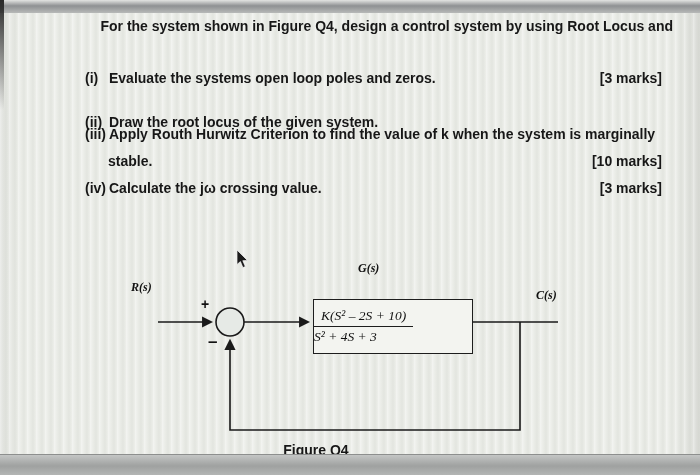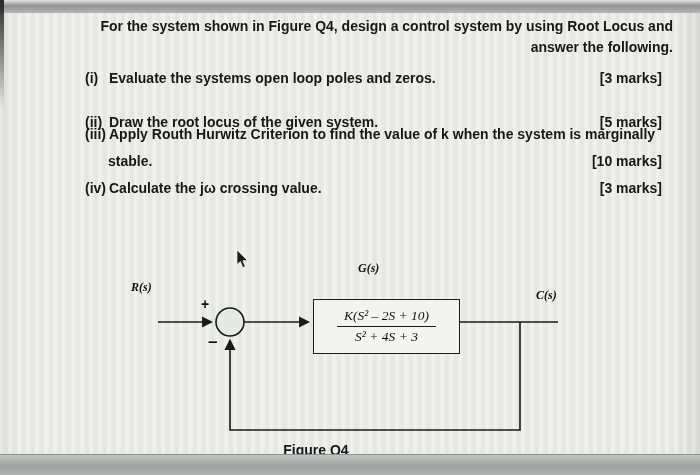--- a/index.html
+++ b/index.html
@@ -55,23 +55,23 @@
   .diagram-label{position:absolute;color:#111;
     font-family:"Liberation Serif",serif;font-style:italic;font-weight:700;font-size:12px;}
   .gs-label{left:358px;top:261px;}
   .rs-label{left:131px;top:280px;}
   .cs-label{left:536px;top:288px;}
   .sum-sign{position:absolute;color:#111;font-weight:700;}
   .plus-sign{left:201px;top:296px;font-size:14px;}
   .minus-sign{left:208px;top:332px;font-size:17px;}
 
   .tf-block{
-    position:absolute;left:313px;top:299px;width:147px;height:55px;
+    position:absolute;left:313px;top:299px;width:160px;height:55px;
     background:#f3f4f0;border:1.6px solid #1d1d1d;
-    display:flex;flex-direction:column;align-items:center;justify-content:center;
+    display:flex;flex-direction:column;align-items:flex-start;justify-content:center;
     font-family:"Liberation Serif",serif;font-style:italic;font-size:13.5px;color:#101010;
     box-sizing:border-box;
   }
   .tf-num{border-bottom:1.3px solid #1d1d1d;padding:0 7px 2px 7px;}
   .tf-den{padding-top:2px;font-style:italic;}
 
   .figure-caption{position:absolute;left:0;top:442px;width:632px;text-align:center;
     font-size:14px;font-weight:600;color:#171717;}
 
   .diagram-svg{position:absolute;left:0;top:0;width:700px;height:475px;pointer-events:none;}
@@ -81,32 +81,30 @@
 <body>
 
 <div class="page">
 
   <div class="top-bar"></div>
 
   <div class="paper"></div>
   <div class="edge-smudge"></div>
 
   <div class="txt intro intro-1">For the system shown in Figure Q4, design a control system by using Root Locus and</div>
-  <div class="txt intro intro-2">answer the following.</div>
 
   <div class="txt q-row row-i">
     <span class="q-num">(i)</span>
     <span class="q-text">Evaluate the systems open loop poles and zeros.</span>
     <span class="q-marks">[3 marks]</span>
   </div>
 
   <div class="txt q-row row-ii">
     <span class="q-num">(ii)</span>
     <span class="q-text">Draw the root locus of the given system.</span>
-    <span class="q-marks">[5 marks]</span>
   </div>
 
   <div class="txt q-row row-iii">
     <span class="q-num">(iii)</span>
     <span class="q-text">Apply Routh Hurwitz Criterion to find the value of k when the system is marginally</span>
   </div>
   <div class="txt q-row row-iii-cont">
     <span class="q-text">stable.</span>
     <span class="q-marks">[10 marks]</span>
   </div>

